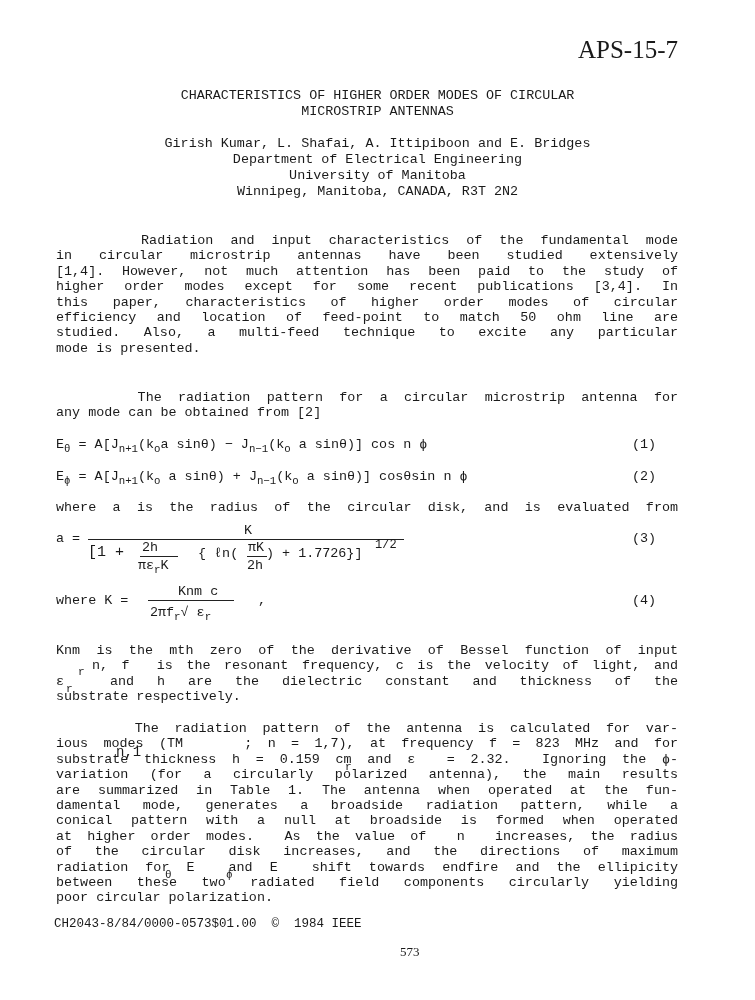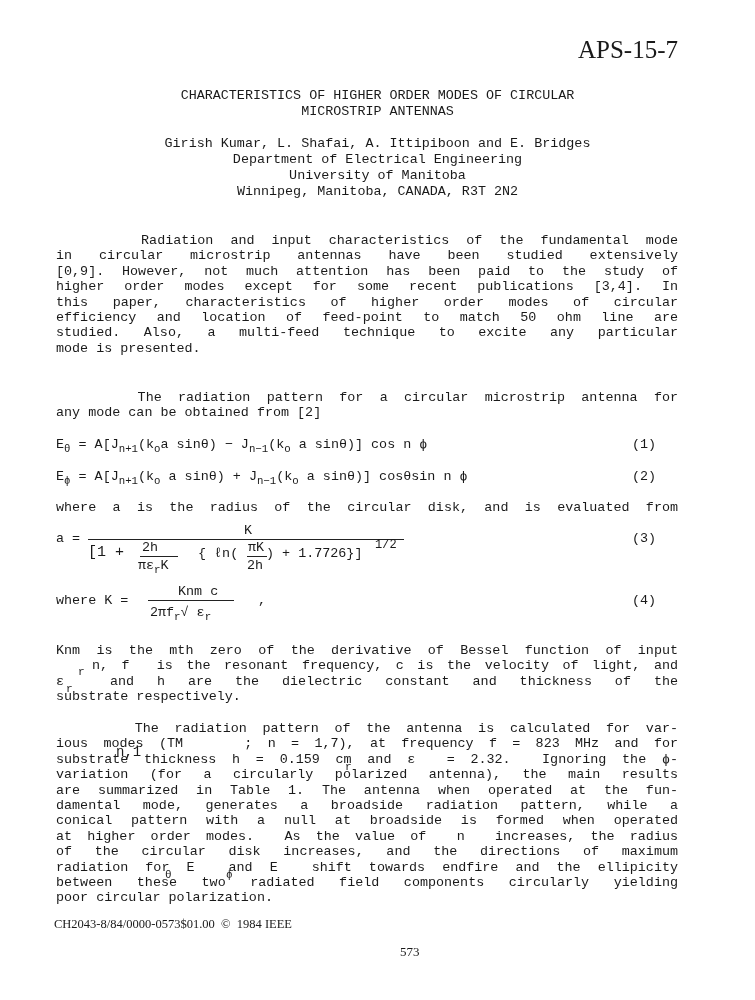--- a/index.html
+++ b/index.html
@@ -24,21 +24,21 @@
 <div class="abs center" style="top:104px;">MICROSTRIP ANTENNAS</div>
 
 <div class="abs center" style="top:136px;">Girish Kumar, L. Shafai, A. Ittipiboon and E. Bridges</div>
 <div class="abs center" style="top:152px;">Department of Electrical Engineering</div>
 <div class="abs center" style="top:168px;">University of Manitoba</div>
 <div class="abs center" style="top:184px;">Winnipeg, Manitoba, CANADA, R3T 2N2</div>
 
 <div class="para" style="top:233px;">
   <span class="line" style="white-space:pre;">     Radiation and input characteristics of the fundamental mode</span>
   <span class="line">in circular microstrip antennas have been studied extensively</span>
-  <span class="line">[0,9].  However, not much attention has been paid to the study of</span>
+  <span class="line">[1,4].  However, not much attention has been paid to the study of</span>
   <span class="line">higher order modes except for some recent publications [3,4].  In</span>
   <span class="line">this paper, characteristics of higher order modes of circular</span>
   <span class="line">efficiency and location of feed-point to match 50 ohm line are</span>
   <span class="line">studied.  Also, a multi-feed technique to excite any particular</span>
   <span class="line last">mode is presented.</span>
 </div>
 
 <div class="para" style="top:390px;">
   <span class="line" style="white-space:pre;">     The radiation pattern for a circular microstrip antenna for</span>
   <span class="line last">any mode can be obtained from [2]</span>
@@ -97,14 +97,14 @@
   <span class="line">of the circular disk increases, and the directions of maximum</span>
   <span class="line" style="white-space:pre;">radiation for E  and E  shift towards endfire and the ellipicity</span>
   <span class="line">between these two radiated field components circularly yielding</span>
   <span class="line last">poor circular polarization.</span>
 </div>
 <div class="abs" style="left:116px; top:744px; font-size:14px;text-align:right;">n,1</div>
 <div class="abs" style="left:345px; top:761px; font-size:11px;">r</div>
 <div class="abs" style="left:165px; top:869px; font-size:11px;">θ</div>
 <div class="abs" style="left:226px; top:869px; font-size:11px;">ϕ</div>
 
-<div class="abs serif" style="left:54px; top:917px; font-size:12.5px;">CH2043-8/84/0000-0573$01.00  ©  1984 IEEE</div>
+<div class="abs serif" style="left:54px; top:917px; font-size:12.5px;font-family:Liberation Mono, monospace;">CH2043-8/84/0000-0573$01.00  ©  1984 IEEE</div>
 <div class="abs serif" style="left:360px; top:944px; font-size:13px;margin-left:40px;">573</div>
 
 </body></html>

